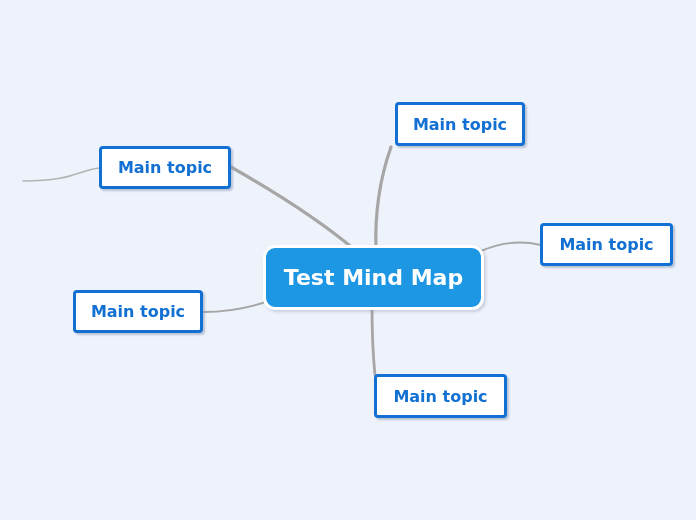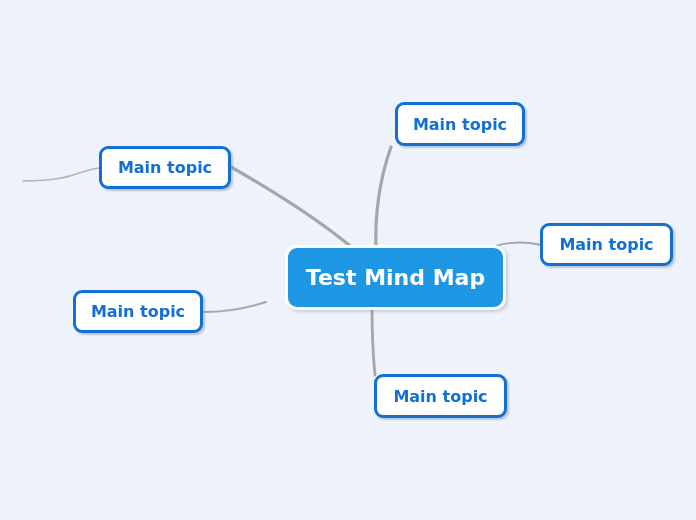--- a/index.html
+++ b/index.html
@@ -28,32 +28,32 @@
     align-items: center;
     justify-content: center;
     font-weight: bold;
     white-space: nowrap;
     cursor: default;
   }
   .topic {
     background: var(--topic-fill, #ffffff);
     border: 3px solid var(--topic-border, #1170d2);
     color: var(--topic-text, #1170d2);
-    border-radius: 9px;
+    border-radius: 4px;
     font-size: 16px;
     box-shadow: 2px 2px 2px rgba(125, 140, 170, 0.45);
   }
   .root {
     background: var(--root-fill, #1d96e4);
     color: var(--root-text, #ffffff);
     border: 3px solid #ffffff;
     border-radius: 12px;
     font-size: 22px;
     box-shadow: 2px 2px 3px rgba(125, 140, 170, 0.35);
-    left: 263px; top: 245px; width: 221px; height: 65px; margin-left: 22px;
+    left: 263px; top: 245px; width: 221px; height: 65px;
   }
   .pos-top-left   { left: 99px;  top: 146px; width: 132px; height: 43px; }
   .pos-top-right  { left: 395px; top: 102px; width: 130px; height: 44px; }
   .pos-right      { left: 540px; top: 223px; width: 133px; height: 43px; }
   .pos-bottom     { left: 374px; top: 374px; width: 133px; height: 44px; }
   .pos-left       { left: 73px;  top: 290px; width: 130px; height: 43px; }
 </style>
 </head>
 <body>
 

